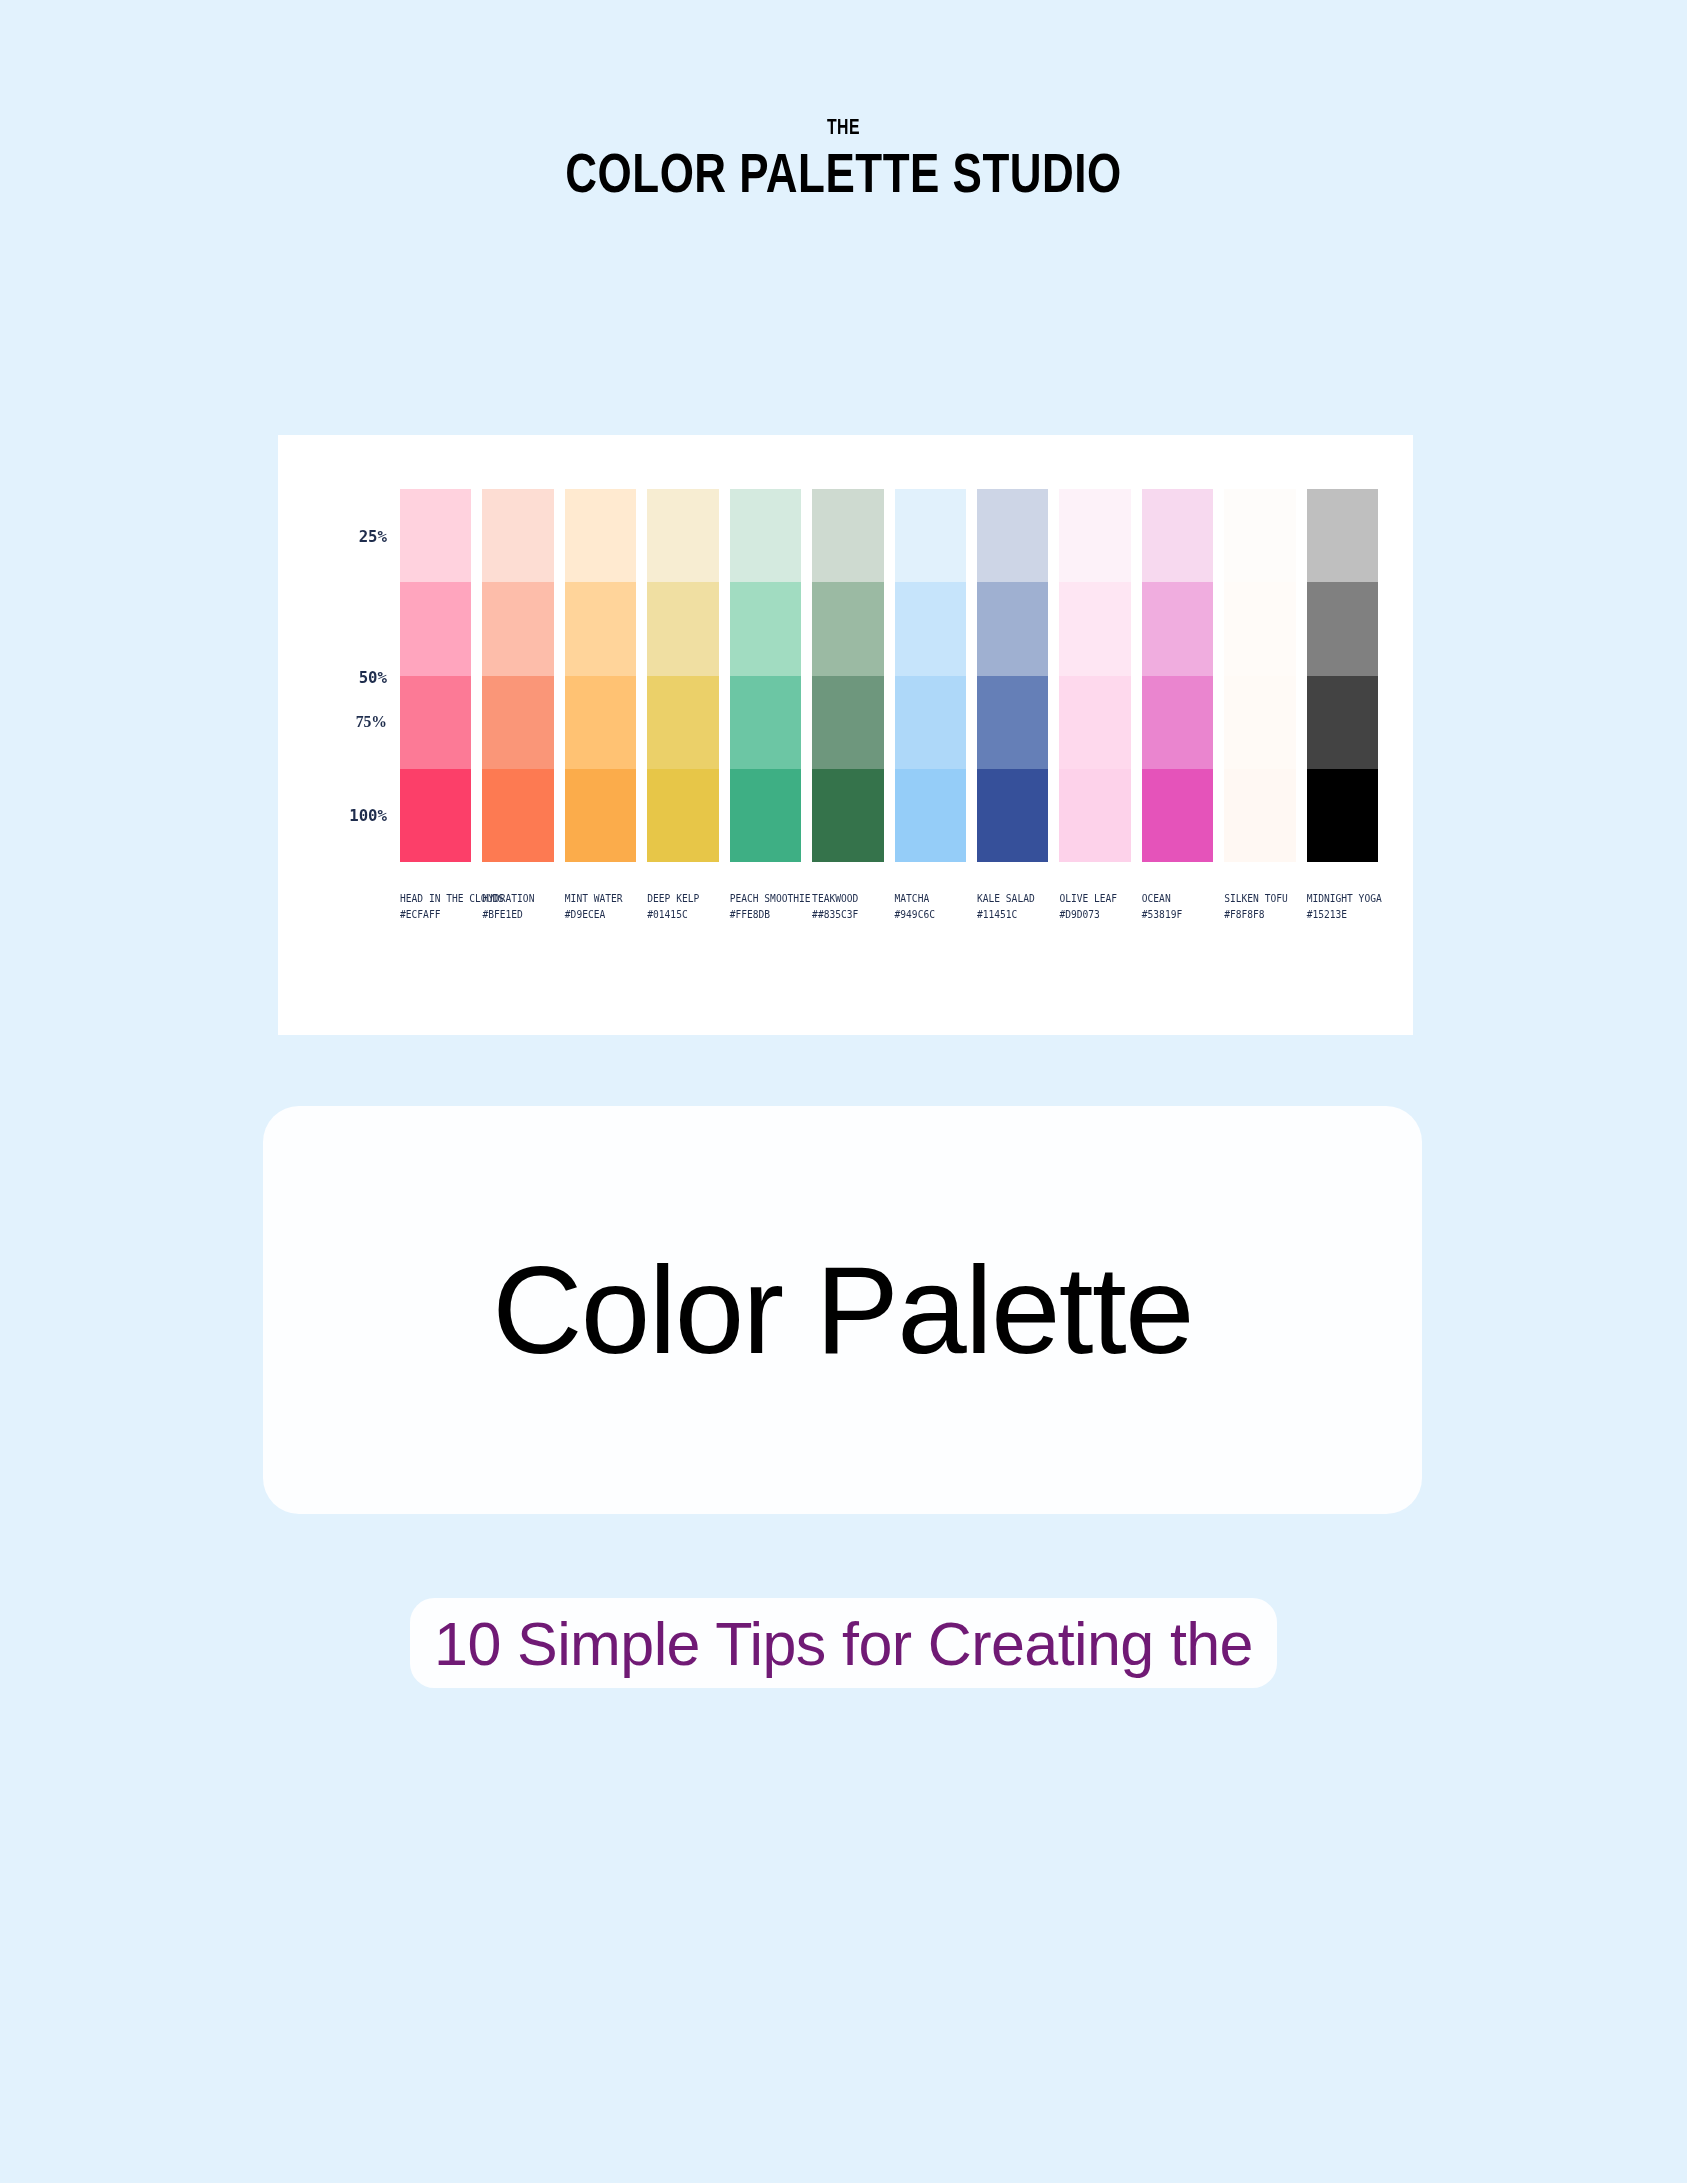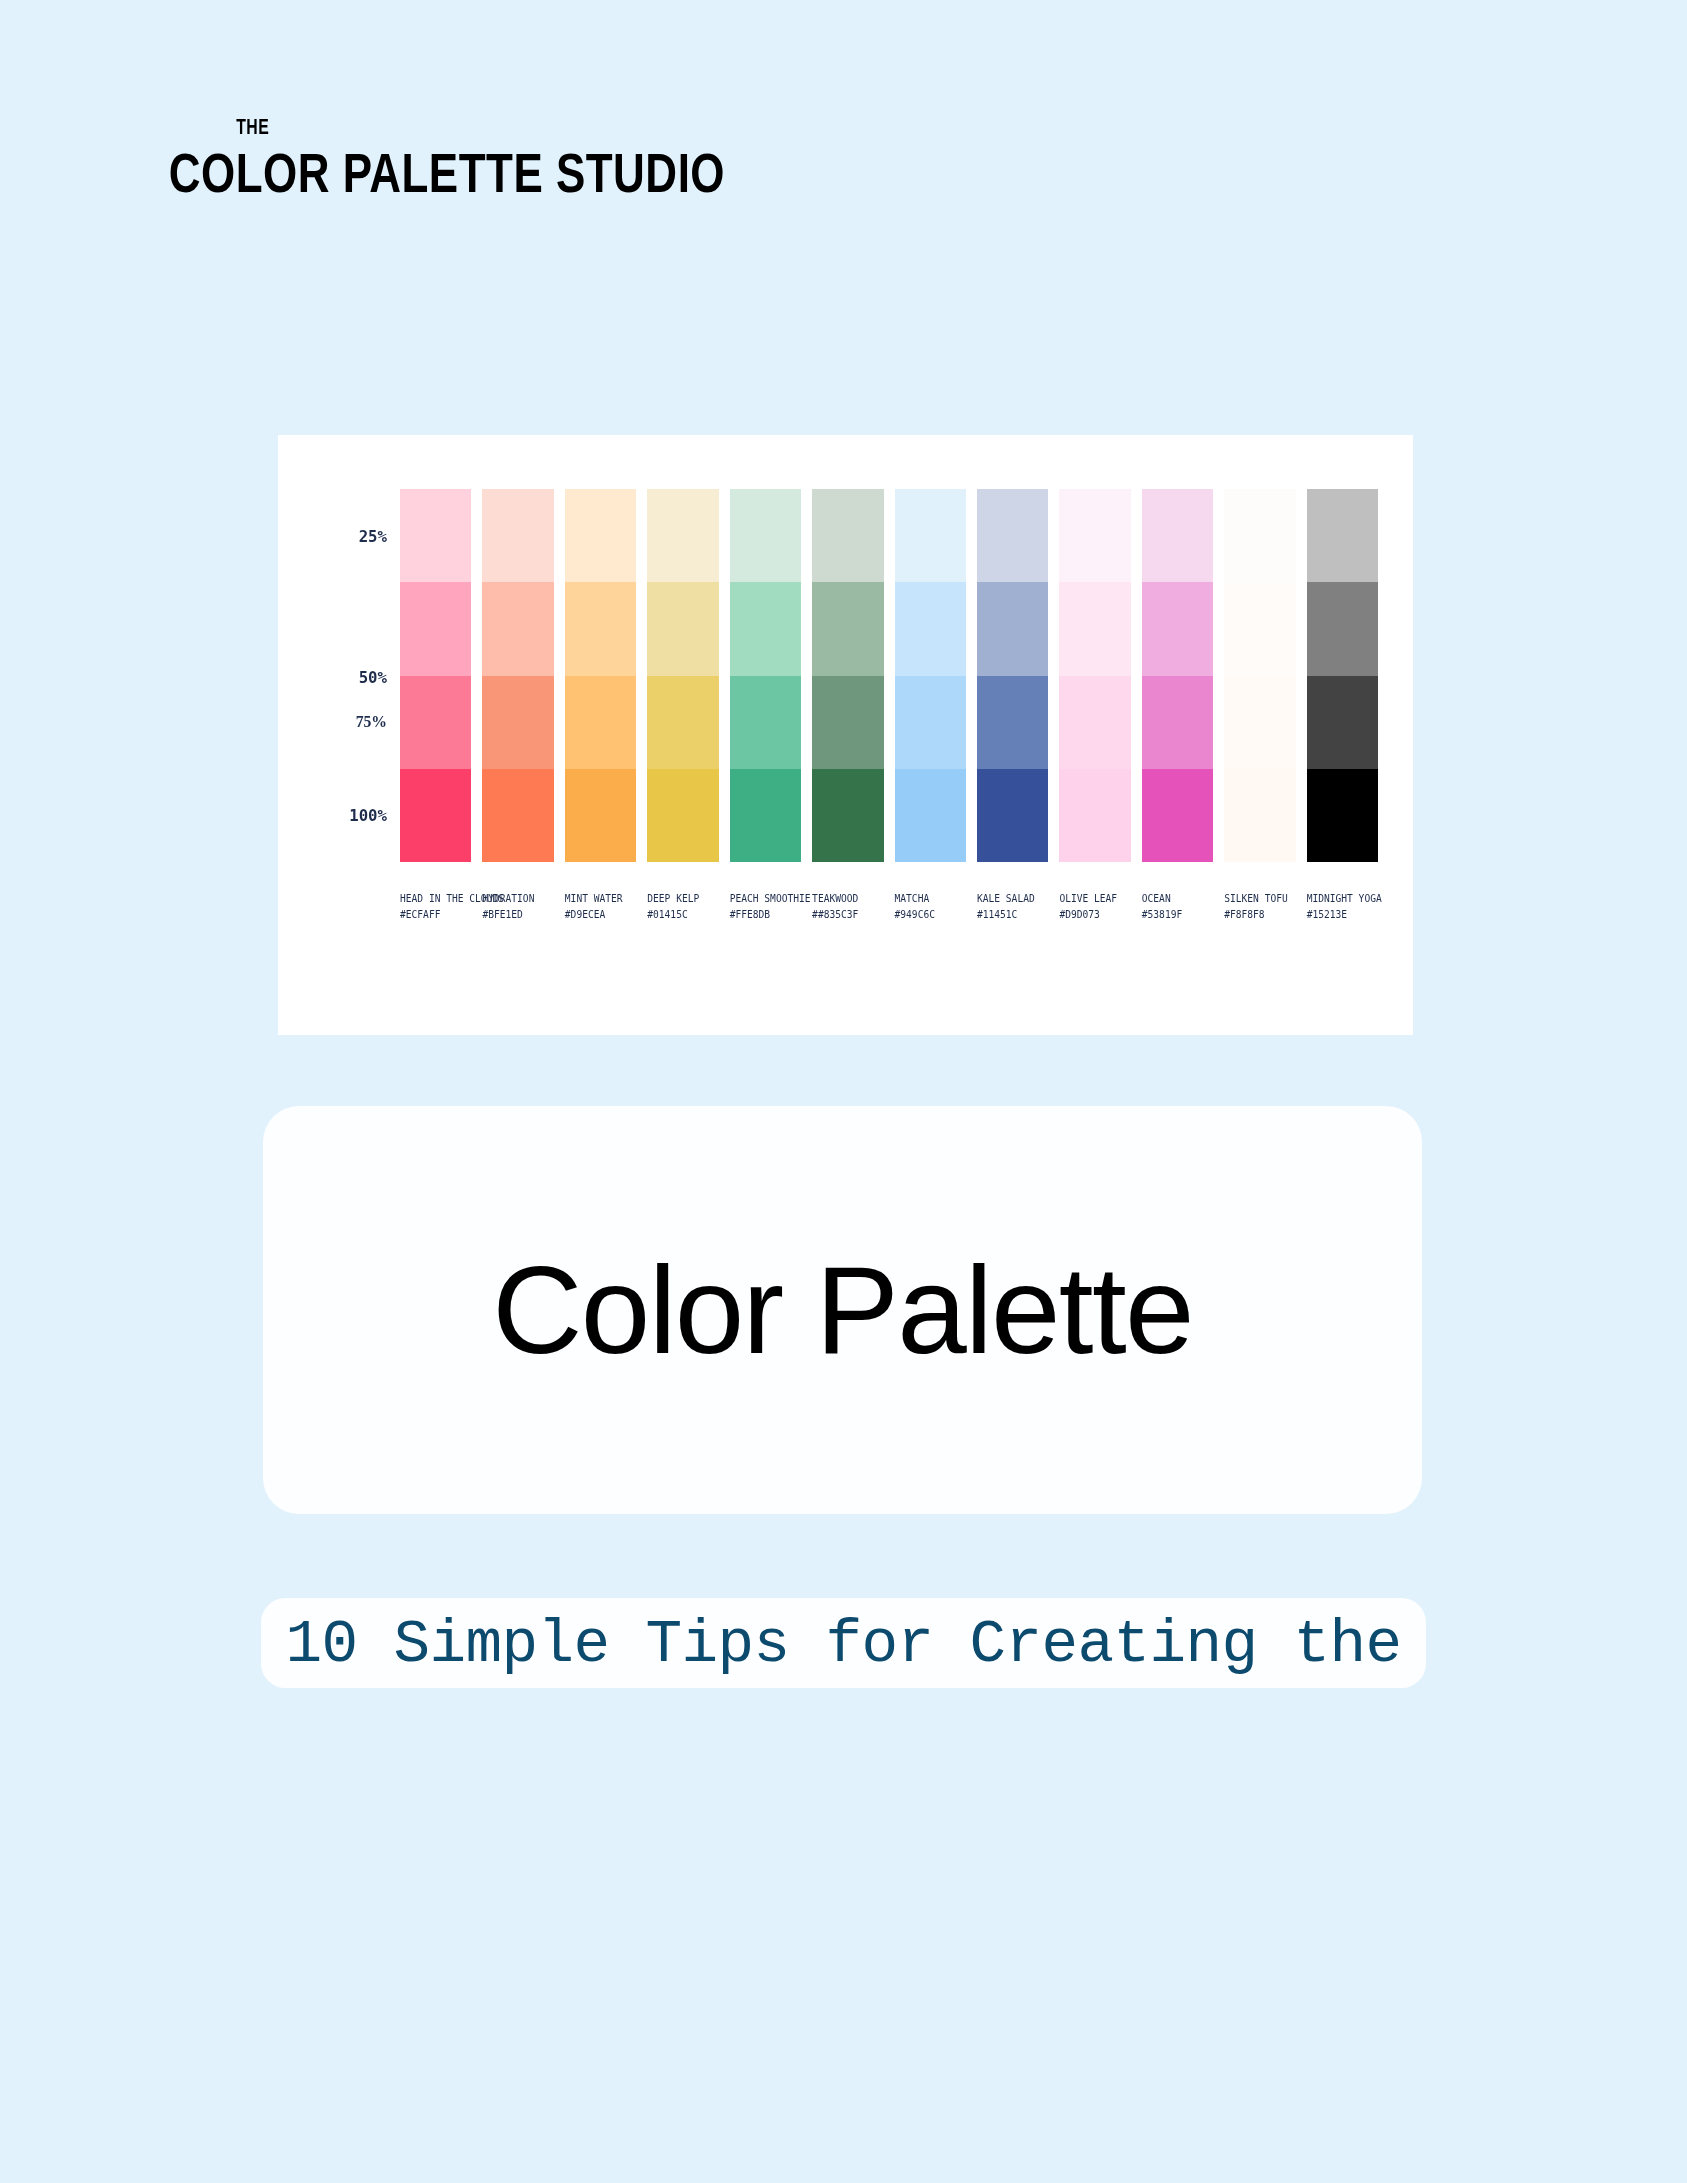--- a/index.html
+++ b/index.html
@@ -14,21 +14,21 @@
     overflow: hidden;
     position: relative;
   }
 
   
   .brand {
     position: absolute;
     top: 116px;
     left: 0;
     width: 100%;
-    text-align: left;
+    text-align: center;
   }
   .brand-eyebrow {
     font-family: "Liberation Sans Narrow", "Liberation Sans", sans-serif;
     font-size: 22px;
     font-weight: 700;
     letter-spacing: 0.6px;
     color: #000;
     transform: scaleX(0.72);
     transform-origin: center;
     line-height: 1;
@@ -154,24 +154,24 @@
     top: 1598px;
     left: 0;
     width: 100%;
     display: flex;
     flex-direction: column;
     align-items: center;
   }
   .sub-line {
     background: #fdfeff;
     border-radius: 24.5px;
-    font-family: Liberation Mono, monospace;
+    font-family: Liberation Sans, sans-serif;
     font-size: 61px;
     font-weight: 400;
-    color: #0c4a6e;
+    color: #701a75;
     letter-spacing: -0.6px;
     white-space: nowrap;
     line-height: 1.04;
     padding: 15px 24.5px;
   }
   .sub-line-1 { padding-bottom: 11.6px; }
   .sub-line-2 { margin-top: -3.5px; padding-top: 11.6px; }
 </style>
 </head>
 <body>

